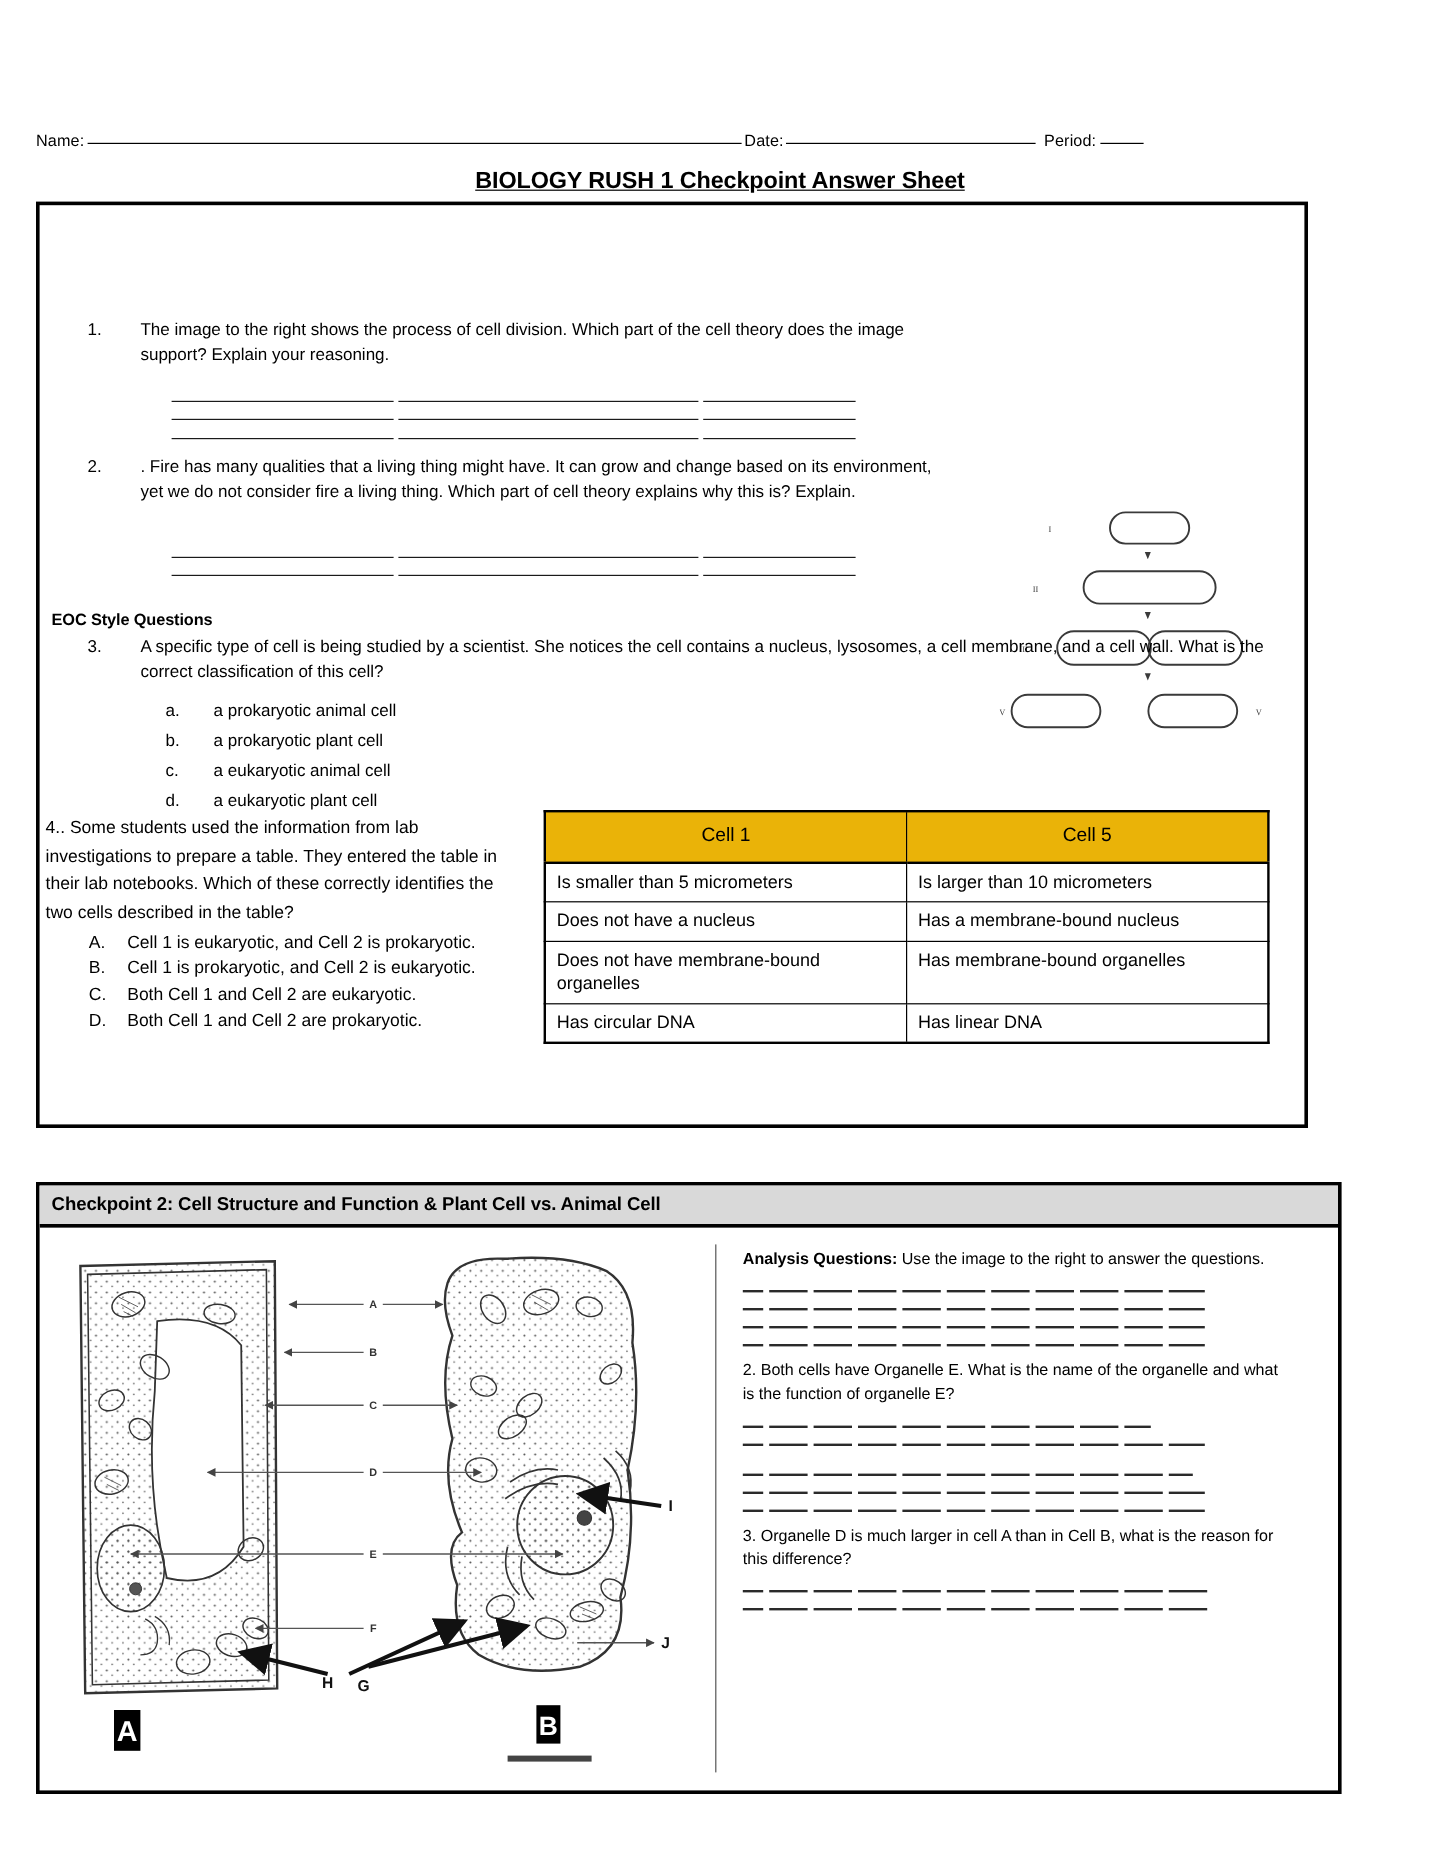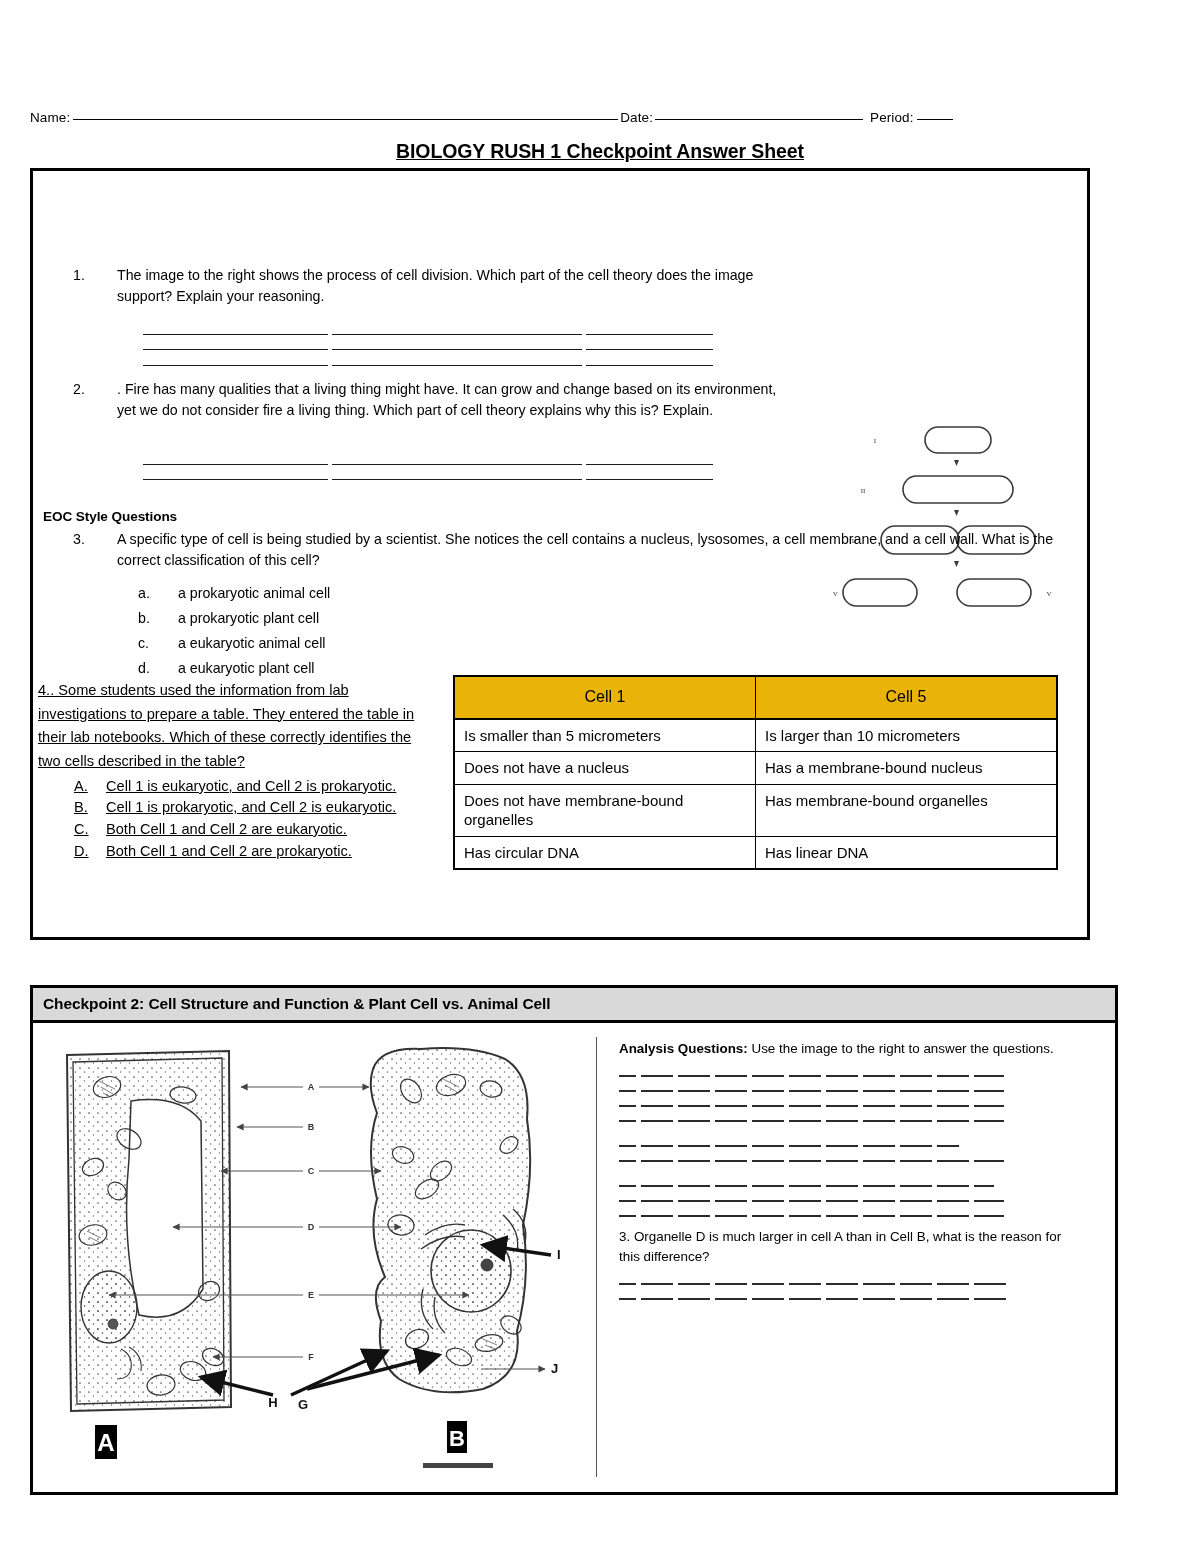--- a/index.html
+++ b/index.html
@@ -131,21 +131,20 @@
   .choice-letter { width: 40px; flex: 0 0 40px; }
 
   
   #q4 {
     position: absolute;
     left: 5px;
     top: 508px;
     width: 390px;
     font-size: 14.6px;
     line-height: 1.62;
-    text-decoration: underline;
   }
   #q4-choices {
     margin-top: 2px;
     padding-left: 36px;
   }
   .q4-choice {
     display: flex;
     line-height: 1.42;
     margin-bottom: 1px;
   }
@@ -581,20 +580,21 @@
                 <span class="dseg" style="width:32px"></span>
                 <span class="dseg" style="width:32px"></span>
                 <span class="dseg" style="width:32px"></span>
                 <span class="dseg" style="width:32px"></span>
                 <span class="dseg" style="width:30px"></span>
             </div>
           </div>
         </div>
 
         <div class="aq-block">
+          <p class="aq-text">2. Both cells have Organelle E. What is the name of the organelle and what is the function of organelle E?</p>
           <div class="aq-lines">
             <div class="aq-line">
               <span class="dseg" style="width:17px"></span>
                 <span class="dseg" style="width:32px"></span>
                 <span class="dseg" style="width:32px"></span>
                 <span class="dseg" style="width:32px"></span>
                 <span class="dseg" style="width:32px"></span>
                 <span class="dseg" style="width:32px"></span>
                 <span class="dseg" style="width:32px"></span>
                 <span class="dseg" style="width:32px"></span>

